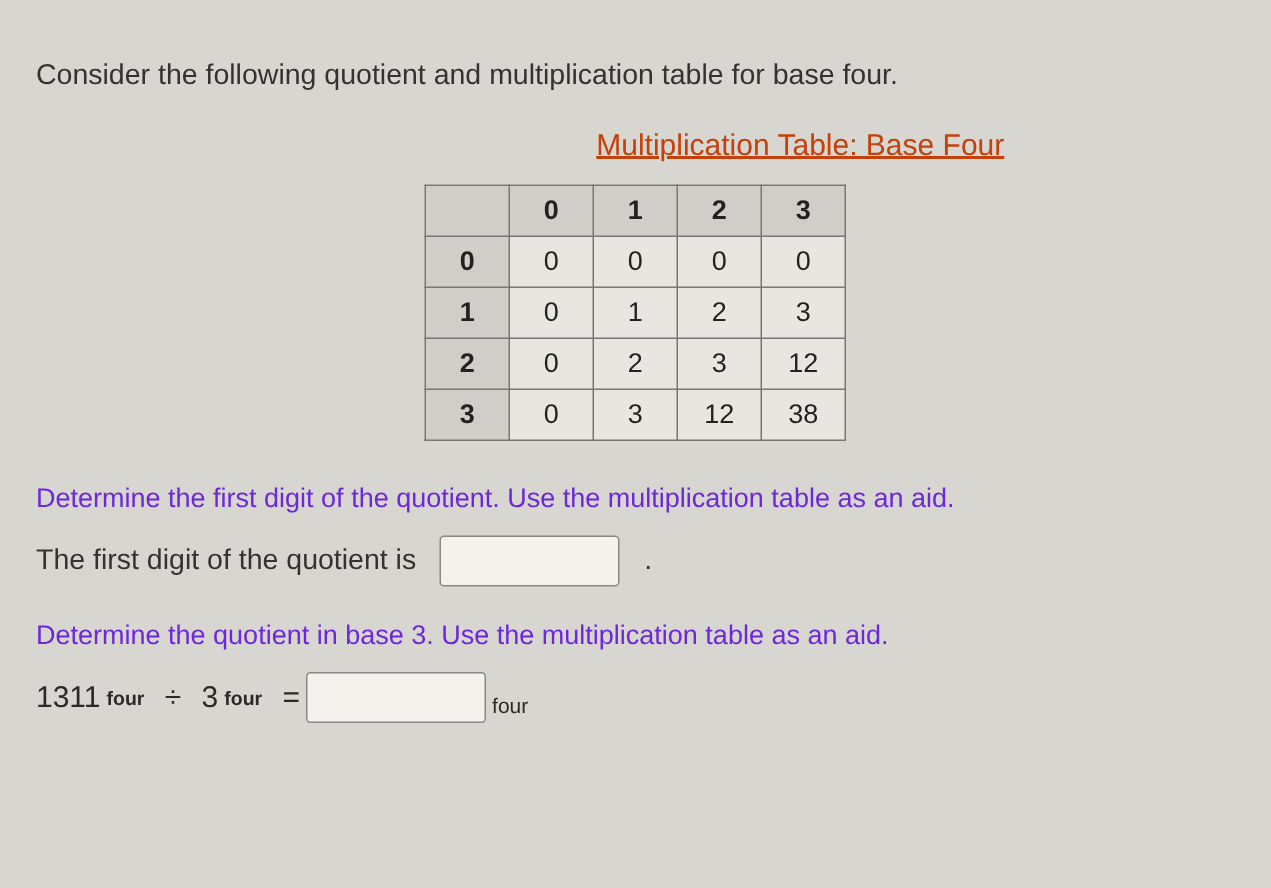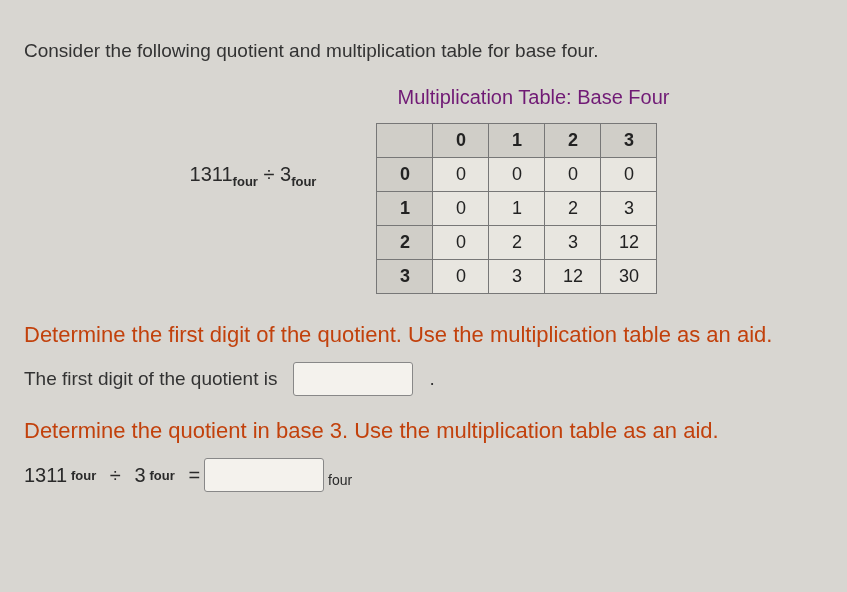--- a/index.html
+++ b/index.html
@@ -15,21 +15,22 @@
     .intro {
       margin-bottom: 24px;
       color: #333;
       margin-top: 20px;
     }
     .section-title {
       text-align: center;
       margin-left: 220px;
       margin-bottom: 14px;
       font-size: 20px;
-      color: #701a75;
+      color: #c2410c;
+      text-decoration: underline;
     }
     .mid-row {
       display: flex;
       align-items: flex-start;
       justify-content: center;
       gap: 60px;
       margin-bottom: 28px;
     }
     .expression {
       font-size: 20px;
@@ -57,22 +58,22 @@
     }
     table.mult .hdr {
       background: #d0cec8;
       font-weight: 700;
     }
     table.mult .corner {
       background: #d0cec8;
     }
     .prompt {
       margin: 14px 0;
-      color: #c2410c;
-      font-size: 22px;
+      color: #6d28d9;
+      font-size: 18px;
     }
     .answer-line {
       display: flex;
       align-items: center;
       gap: 16px;
       margin: 14px 0 22px 0;
       font-size: 19px;
       color: #333;
     }
     .answer-box {
@@ -105,25 +106,20 @@
     }
   </style>
 </head>
 <body>
 
 <div class="intro">Consider the following quotient and multiplication table for base four.</div>
 
 <div class="section-title">Multiplication Table: Base Four</div>
 
 <div class="mid-row">
-  <div class="expression">
-    <span>1311</span><span class="sub">four</span>
-    <span>÷</span>
-    <span>3</span><span class="sub">four</span>
-  </div>
 
   <table class="mult">
     <tbody>
         <tr>
       <td class="corner"></td>
       <td class="hdr">0</td>
       <td class="hdr">1</td>
       <td class="hdr">2</td>
       <td class="hdr">3</td>
     </tr>
@@ -146,21 +142,21 @@
       <td>0</td>
       <td>2</td>
       <td>3</td>
       <td>12</td>
     </tr>
     <tr>
       <td class="hdr">3</td>
       <td>0</td>
       <td>3</td>
       <td>12</td>
-      <td>30</td>
+      <td>38</td>
     </tr>
   </tbody>
     </table>
 </div>
 
 <div class="prompt">Determine the first digit of the quotient. Use the multiplication table as an aid.</div>
 
 <div class="answer-line">
   <span>The first digit of the quotient is</span>
   <span class="answer-box"></span>

